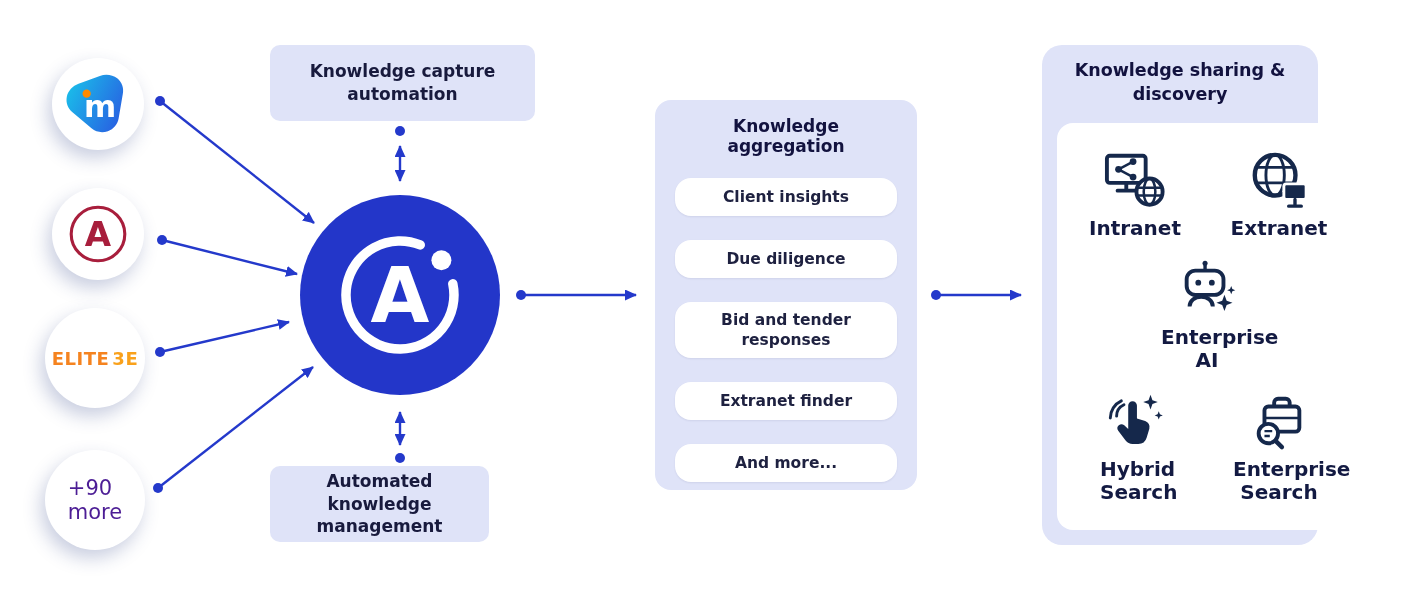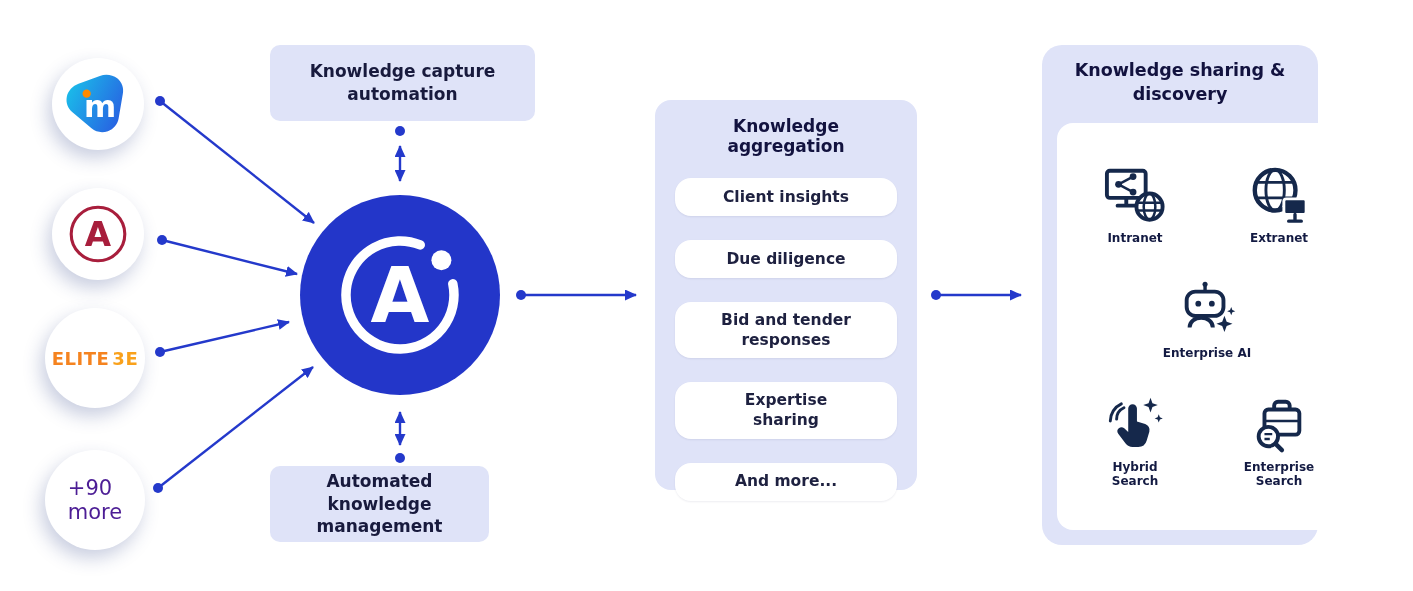--- a/index.html
+++ b/index.html
@@ -50,21 +50,21 @@
   .share-outer { position:absolute; left:1042px; top:45px; width:276px; height:500px;
     background:#dfe3f8; border-radius:20px; z-index:2; }
   .share-title { margin:14px auto 0; max-width:220px; text-align:center;
     font-size:17.5px; font-weight:bold; color:#12123f; line-height:1.35; }
   .share-inner { position:absolute; left:15px; top:78px; width:300px; height:407px;
     background:#fff; border-radius:16px; display:flex; flex-direction:column;
     justify-content:space-evenly; align-items:center; padding:8px 0; }
   .share-row { display:flex; justify-content:center; gap:24px; width:100%; }
   .share-item { display:flex; flex-direction:column; align-items:center; width:120px; }
   .share-item svg { width:62px; height:62px; display:block; }
-  .share-label { margin-top:6px; font-size:12px; font-weight:bold; color:#131a42;
+  .share-label { margin-top:6px; font-size:20px; font-weight:bold; color:#131a42;
     text-align:center; line-height:1.15; }
   .lbl-ai, .lbl-es { max-width:92px; }
   .lbl-hs { max-width:70px; }
 </style>
 </head>
 <body>
 
 <div class="canvas">
 
   <svg class="connectors" viewBox="0 0 1413 591" xmlns="http://www.w3.org/2000/svg">
@@ -150,21 +150,21 @@
       <div class="agg-row">
           <span class="bx">Client insights</span>
         </div>
       <div class="agg-row">
           <span class="bx">Due diligence</span>
         </div>
       <div class="agg-row">
           <span class="bx">Bid and tender responses</span>
         </div>
       <div class="agg-row">
-          <span class="bx">Expertise sharing</span>
+          <span class="bx">Extranet finder</span>
         </div>
       <div class="agg-row">
           <span class="bx">And more...</span>
         </div>
     </div>
   </div>
 
   <div class="share-outer">
     <div class="share-title">Knowledge sharing &amp; discovery</div>
     <div class="share-inner">

